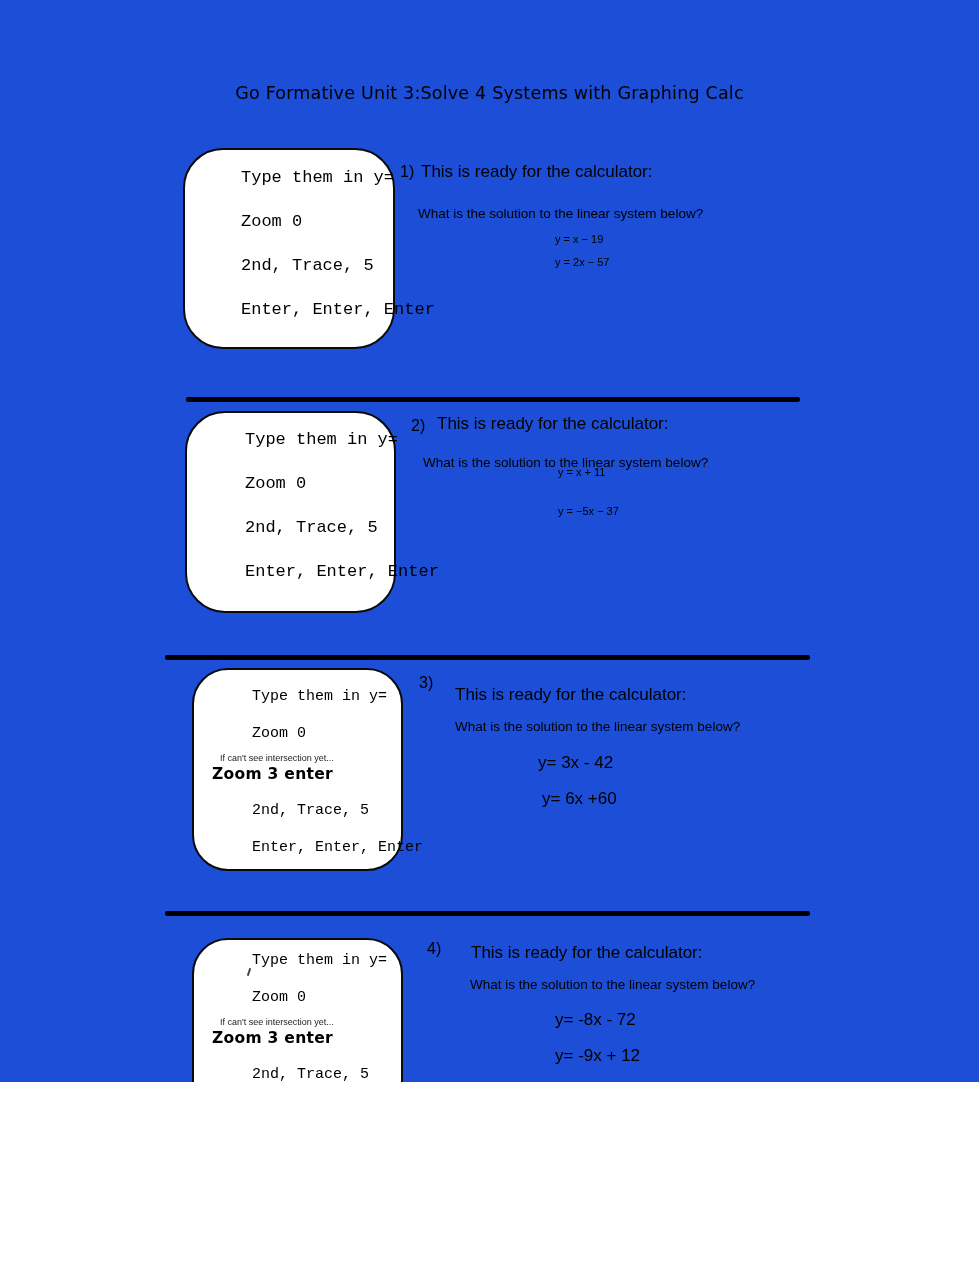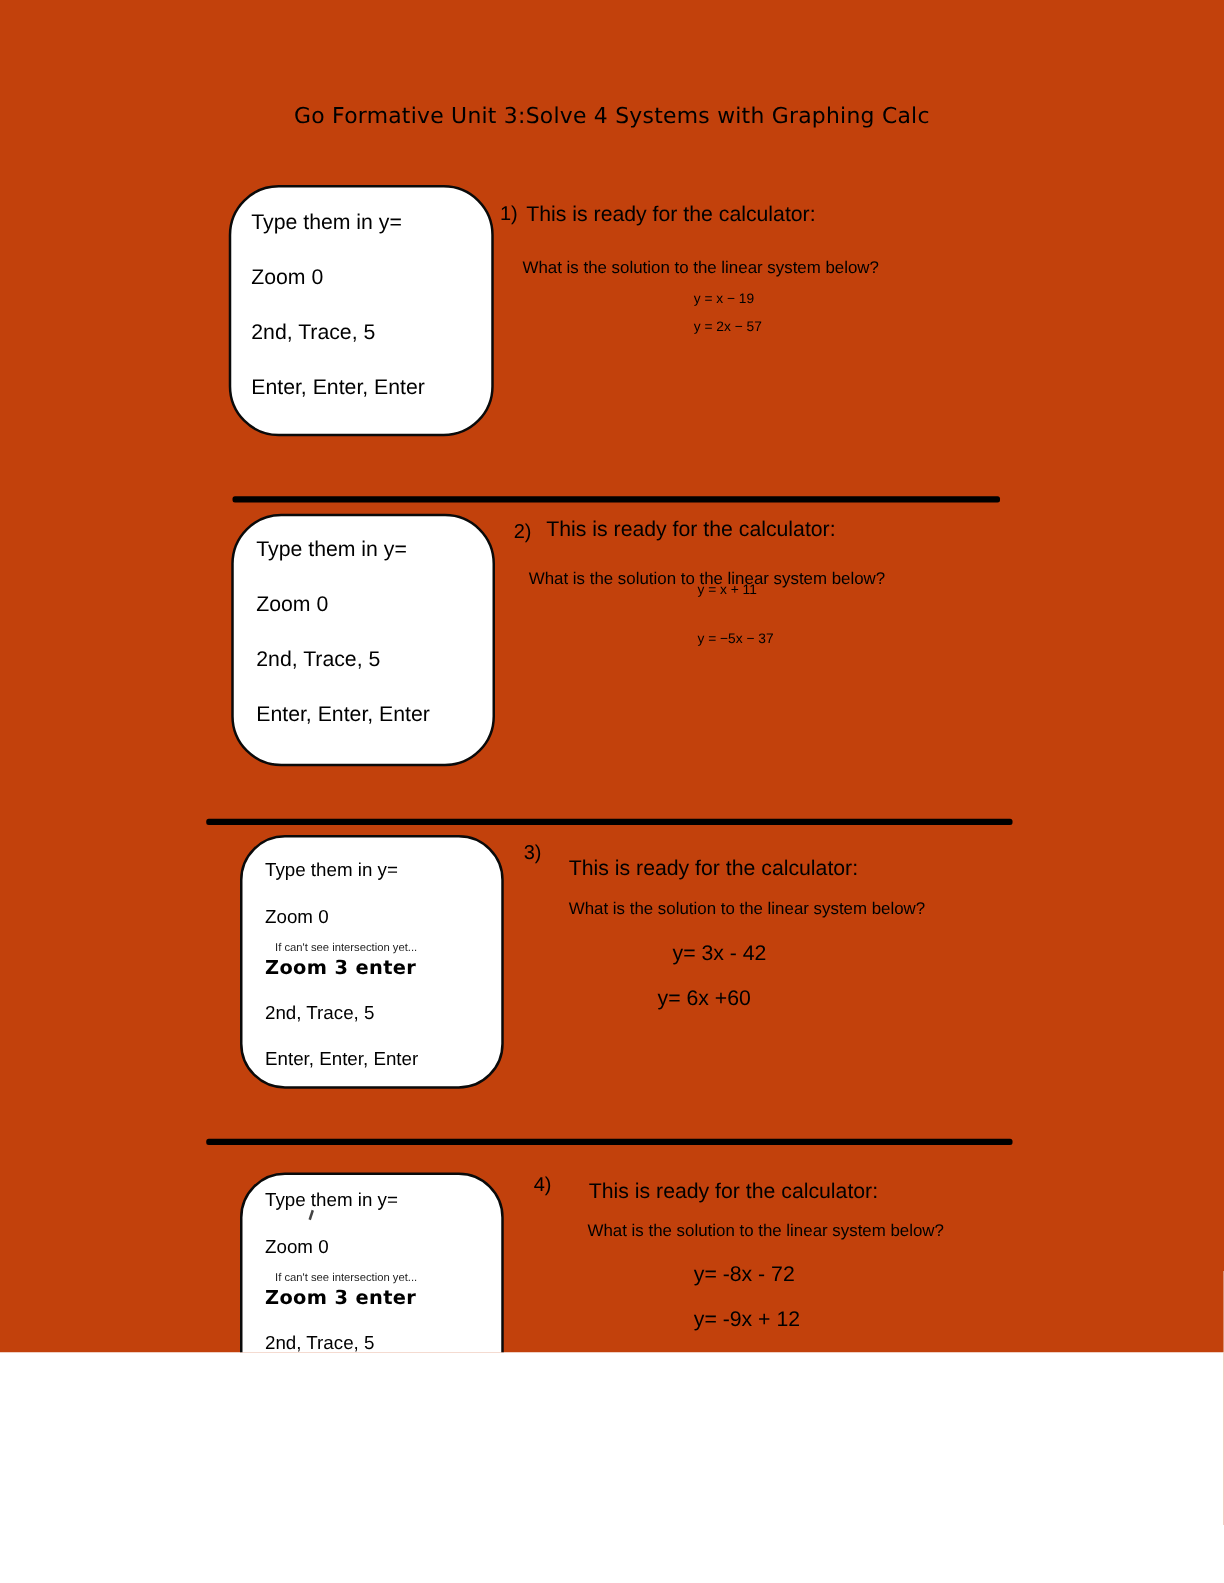--- a/index.html
+++ b/index.html
@@ -1,20 +1,20 @@
 <!DOCTYPE html>
 <html><head>
 <meta charset="utf-8">
 <style>
   html, body { margin: 0; padding: 0; background: #ffffff; }
   .page {
     position: relative;
     width: 979px;
     height: 1082px;
-    background: #c2410c;
+    background: #1d4ed8;
     font-family: "Liberation Sans", sans-serif;
     color: #000;
     margin: 0 auto;
     overflow: hidden;
   }
   .title {
     position: absolute;
     top: 83px;
     left: 0;
     width: 100%;
@@ -24,25 +24,26 @@
     font-family: "DejaVu Sans", sans-serif;
   }
   .box {
     position: absolute;
     border: 2.5px solid #0a0a0a;
     border-radius: 40px;
     box-sizing: border-box;
     background: #fff;
   }
   .bl {
-    font-family: Liberation Sans, sans-serif;
+    font-family: Liberation Mono, monospace;
     font-size: 17px;
     line-height: 20px;
     margin-bottom: 24px;
     white-space: nowrap;
+    margin-left: 40px;
   }
   #box1 { left: 183px; top: 148px; width: 212px; height: 201px; padding: 18px 0 0 16px; }
   #box2 { left: 185px; top: 411px; width: 211px; height: 202px; padding: 17px 0 0 18px; }
   #box3 { left: 192px; top: 668px; width: 211px; height: 203px; padding: 18px 0 0 18px; border-radius: 36px; }
   #box4 { left: 192px; top: 938px; width: 211px; height: 200px; padding: 12px 0 0 18px; border-radius: 36px; }
   .box34 .bl { font-size: 15px; line-height: 18px; margin-bottom: 19px; }
   .box34 .pre-note { margin-bottom: 10px; }
   .note {
     font-family: "Liberation Sans", sans-serif;
     font-size: 9px;
@@ -75,21 +76,21 @@
   #q2 { left: 423px; top: 455px; }
   #q3 { left: 455px; top: 719px; }
   #q4 { left: 470px; top: 977px; }
   .eq-small { position: absolute; font-size: 11px; }
   #eq1a { left: 555px; top: 233px; }
   #eq1b { left: 555px; top: 256px; }
   #eq2a { left: 558px; top: 466px; }
   #eq2b { left: 558px; top: 505px; }
   .eq-large { position: absolute; font-size: 17px; }
   #eq3a { left: 538px; top: 753px; }
-  #eq3b { left: 526px; top: 789px; }
+  #eq3b { left: 542px; top: 789px; }
   #eq4a { left: 555px; top: 1010px; text-align: center; }
   #eq4b { left: 555px; top: 1046px; }
   .divider { position: absolute; height: 4.5px; background: #000; border-radius: 2px; }
   #div1 { left: 186px; top: 397px; width: 614px; }
   #div2 { left: 165px; top: 655px; width: 645px; }
   #div3 { left: 165px; top: 911px; width: 645px; }
   .stray {
     position: absolute;
     left: 248px;
     top: 968px;

